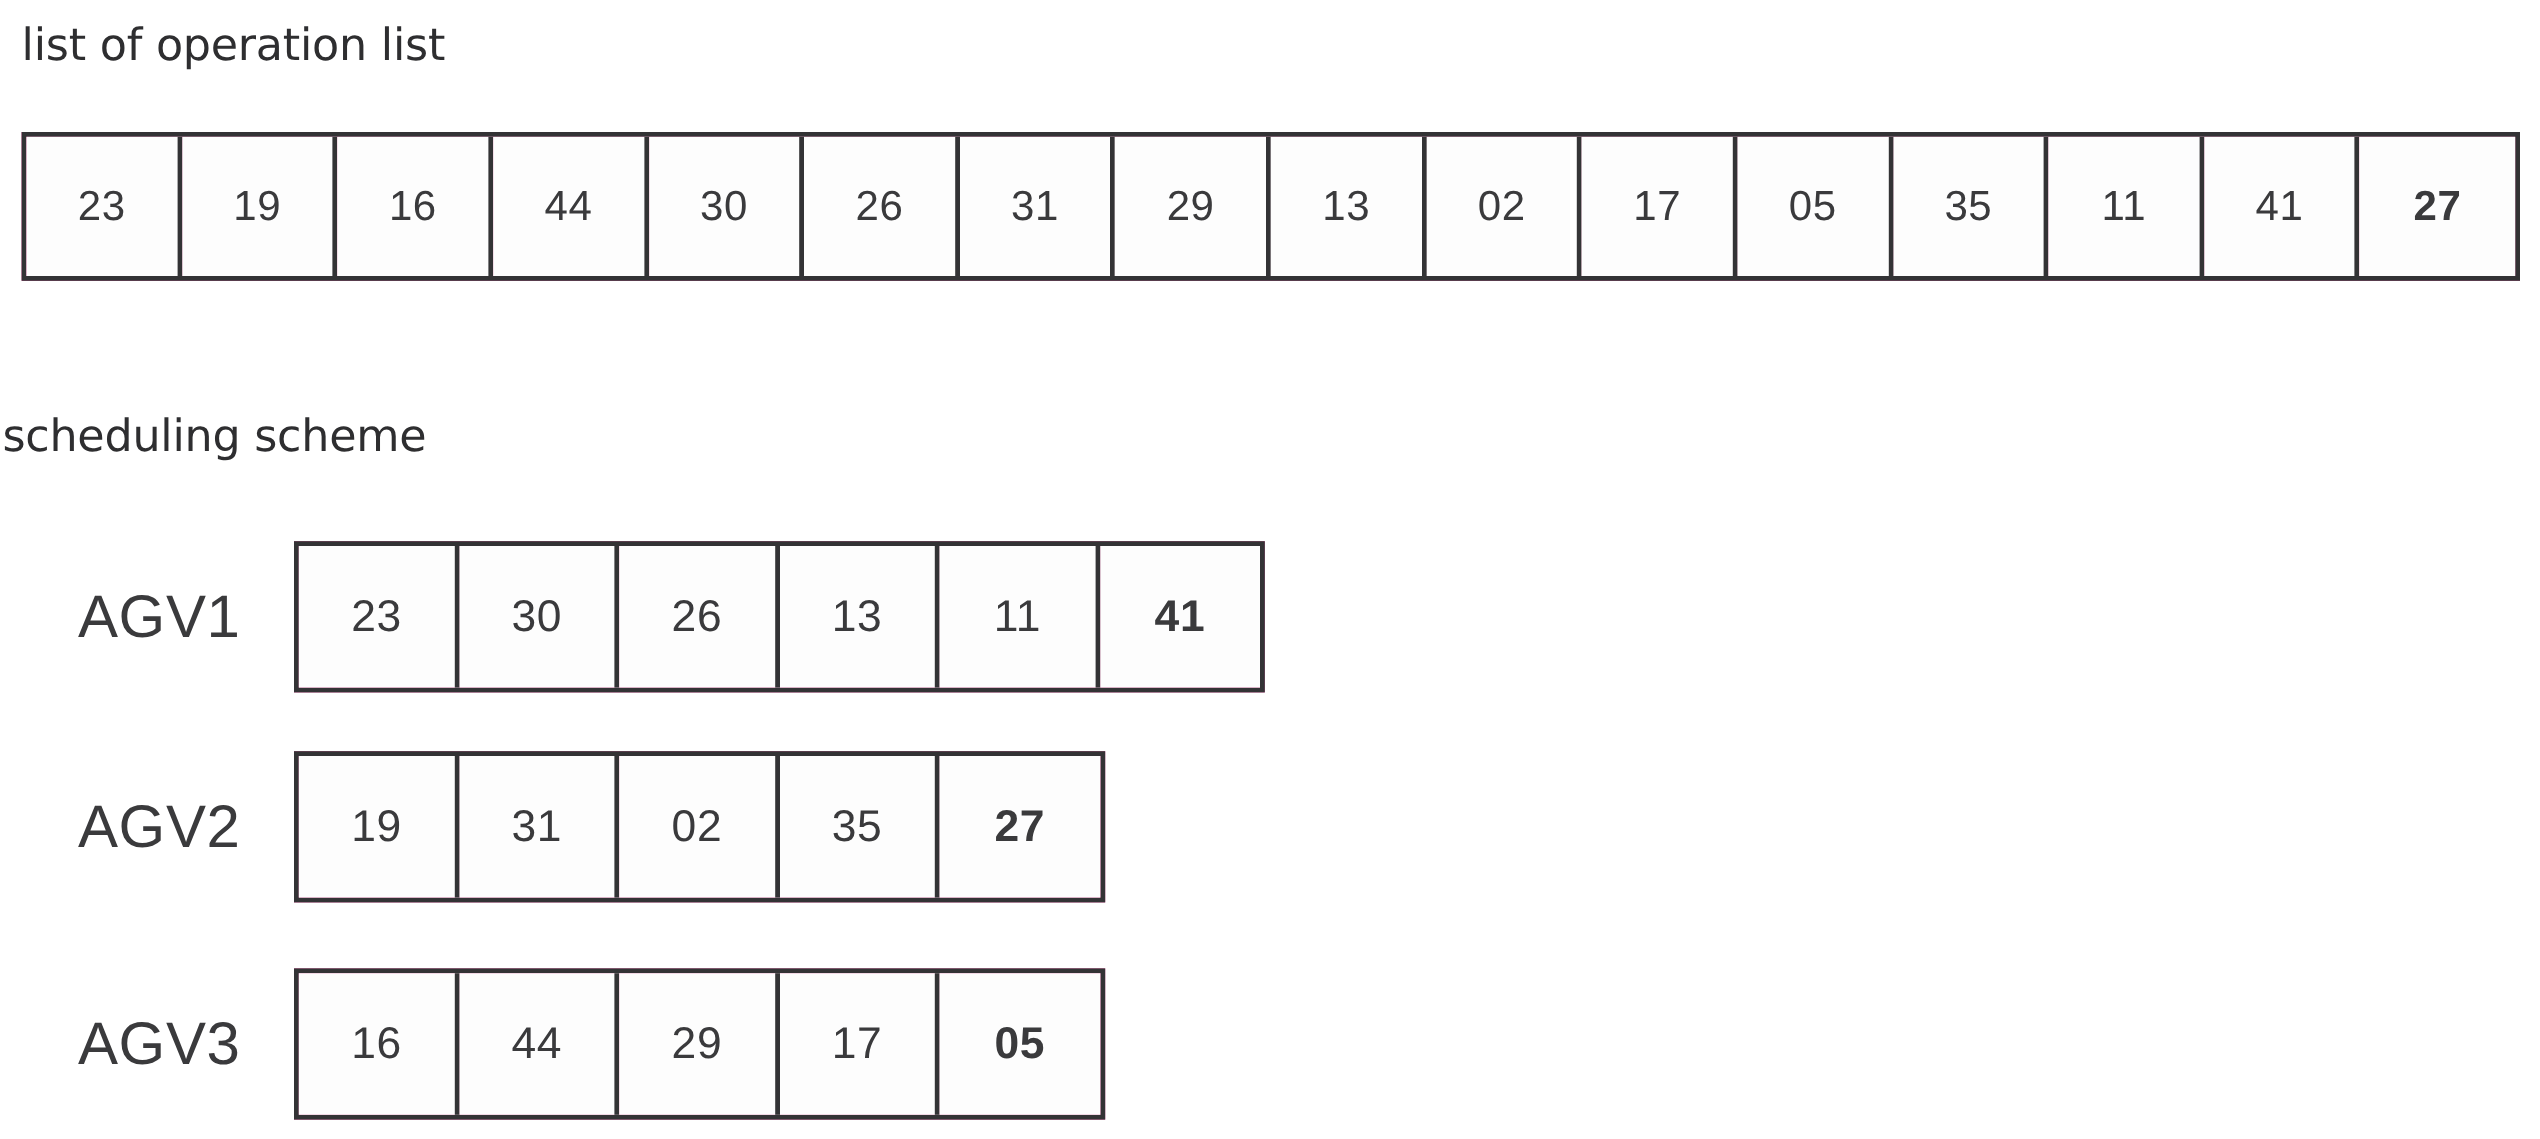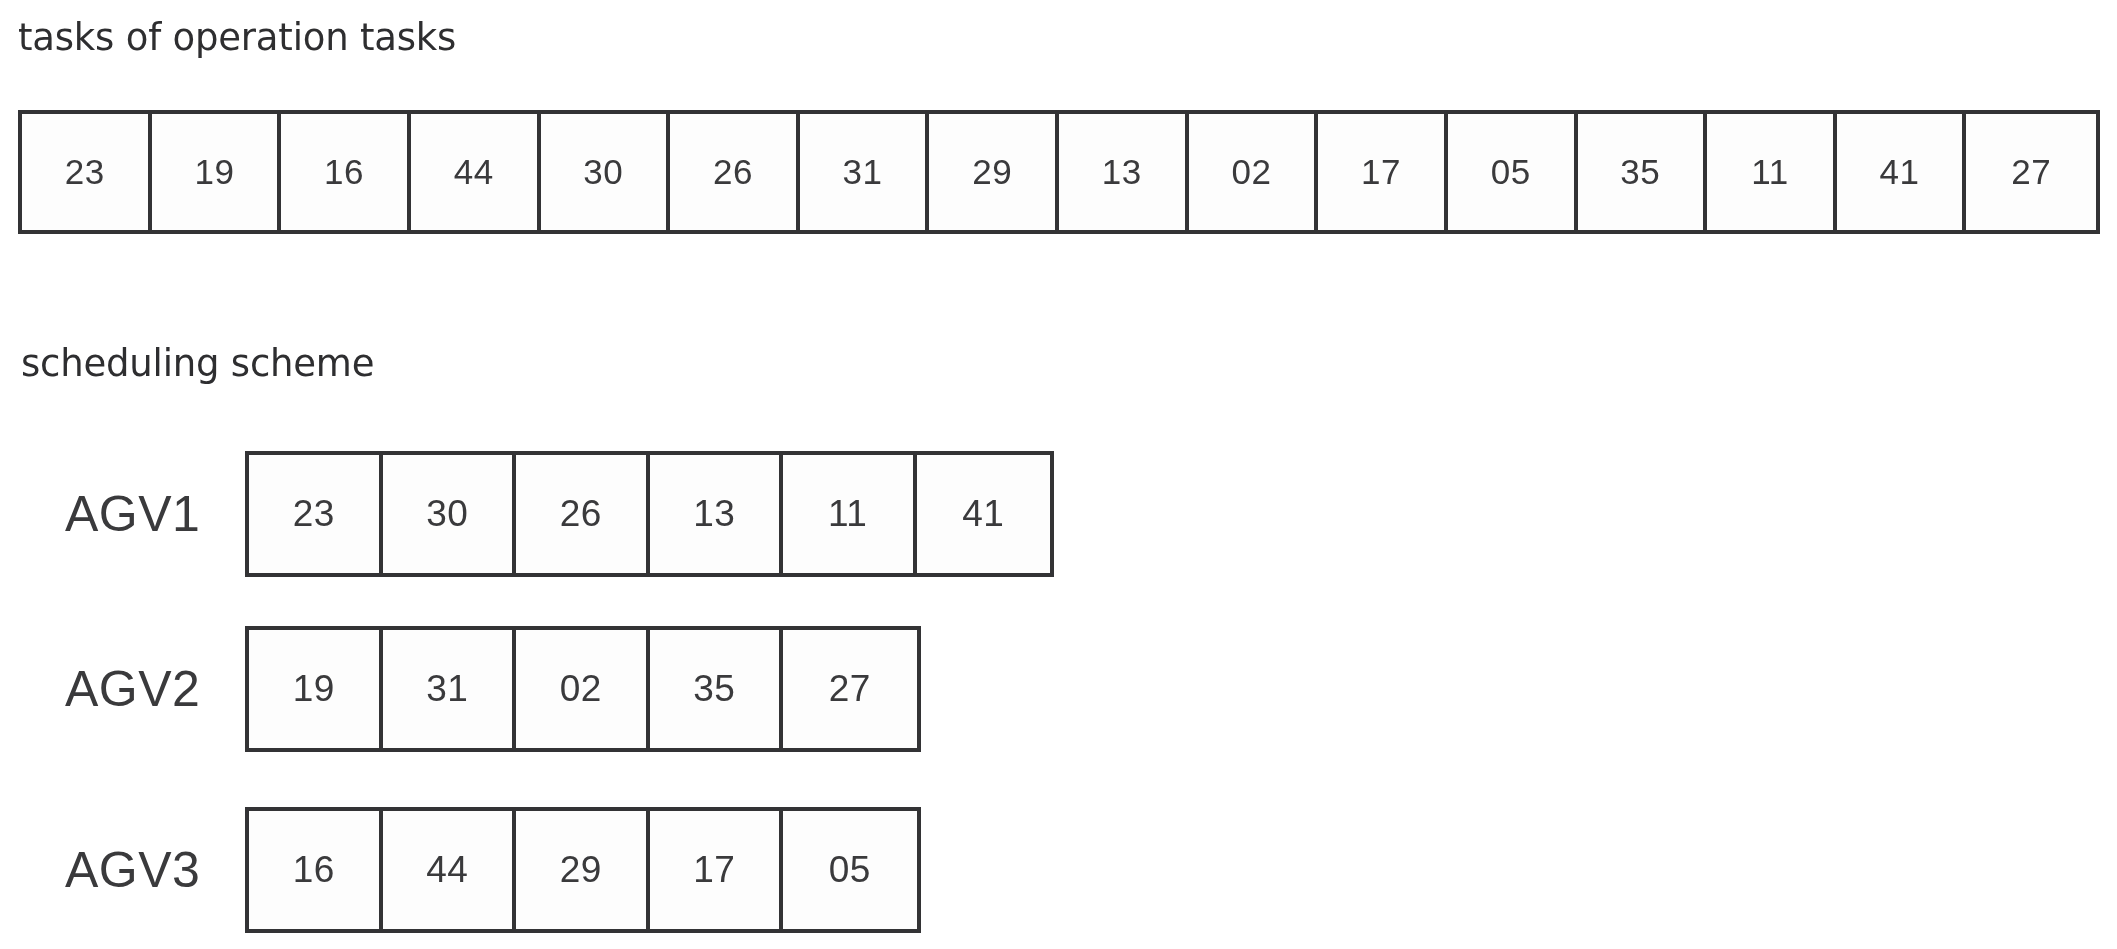--- a/index.html
+++ b/index.html
@@ -19,41 +19,41 @@
   .heading {
     position: absolute;
     font-family: "DejaVu Sans", sans-serif;
     font-size: 37px;
     font-weight: 400;
     color: #2e2e30;
     letter-spacing: -0.2px;
     white-space: nowrap;
   }
   #heading-tasks   { left: 18px; top: 16px; }
-  #heading-scheme  { left: 21px; top: 342px; }
+  #heading-scheme  { left: 2px; top: 342px; }
 
   
   .strip {
     position: absolute;
     display: flex;
     box-sizing: border-box;
     border: 4px solid #333335;
     background: #ec4899;
   }
   .cell {
     box-sizing: border-box;
     display: flex;
     align-items: center;
     justify-content: center;
     border-right: 4px solid #333335;
     font-family: "Liberation Sans", sans-serif;
     color: #3a3a3c;
     background: #fdfdfd;
   }
-  .cell:last-child { border-right: none; }
+  .cell:last-child { border-right: none; font-weight: bold; }
 
   
   #task-strip {
     left: 18px;
     top: 110px;
     width: 2082px;
     height: 124px;
   }
   #task-strip .cell {
     width: 130.1px;
@@ -93,21 +93,21 @@
     letter-spacing: 0.5px;
   }
 
   #agv-row-1 { top: 451px; }
   #agv-row-2 { top: 626px; }
   #agv-row-3 { top: 807px; }
 </style>
 </head>
 <body>
 
-<div class="heading" id="heading-tasks">tasks of operation tasks</div>
+<div class="heading" id="heading-tasks">list of operation list</div>
 
 <div class="strip" id="task-strip">
     <div class="cell">23</div>
     <div class="cell">19</div>
     <div class="cell">16</div>
     <div class="cell">44</div>
     <div class="cell">30</div>
     <div class="cell">26</div>
     <div class="cell">31</div>
     <div class="cell">29</div>

